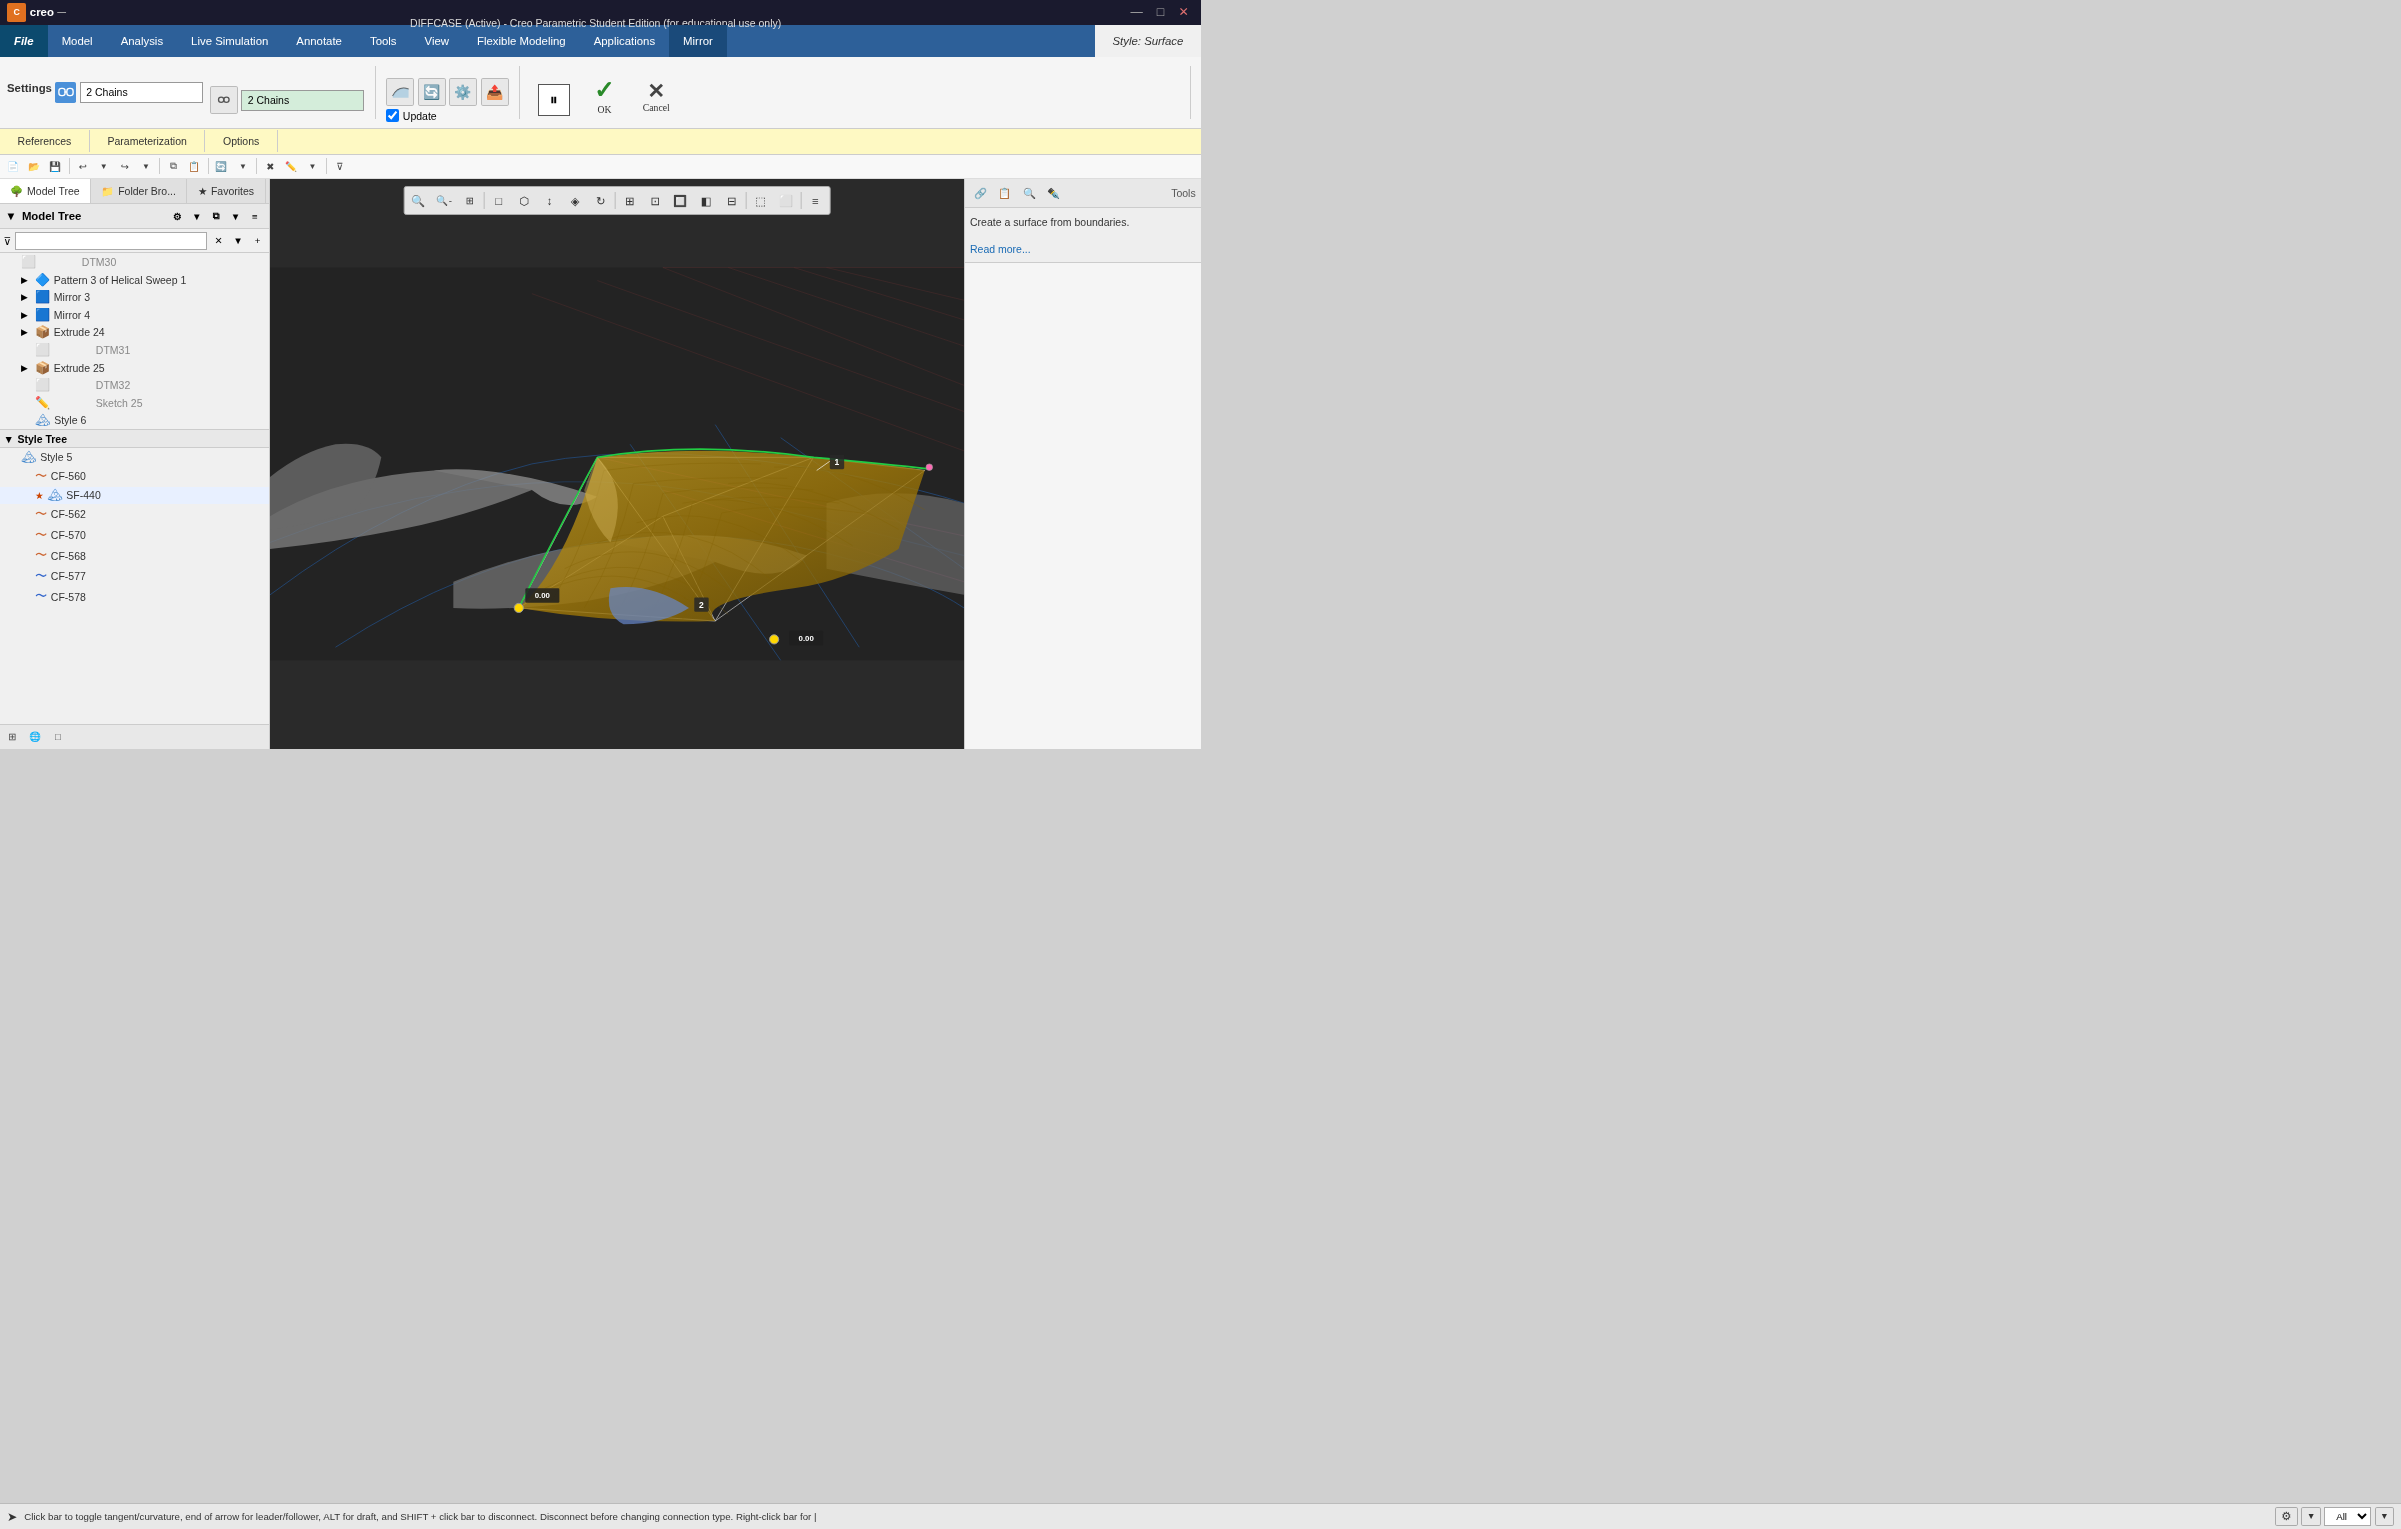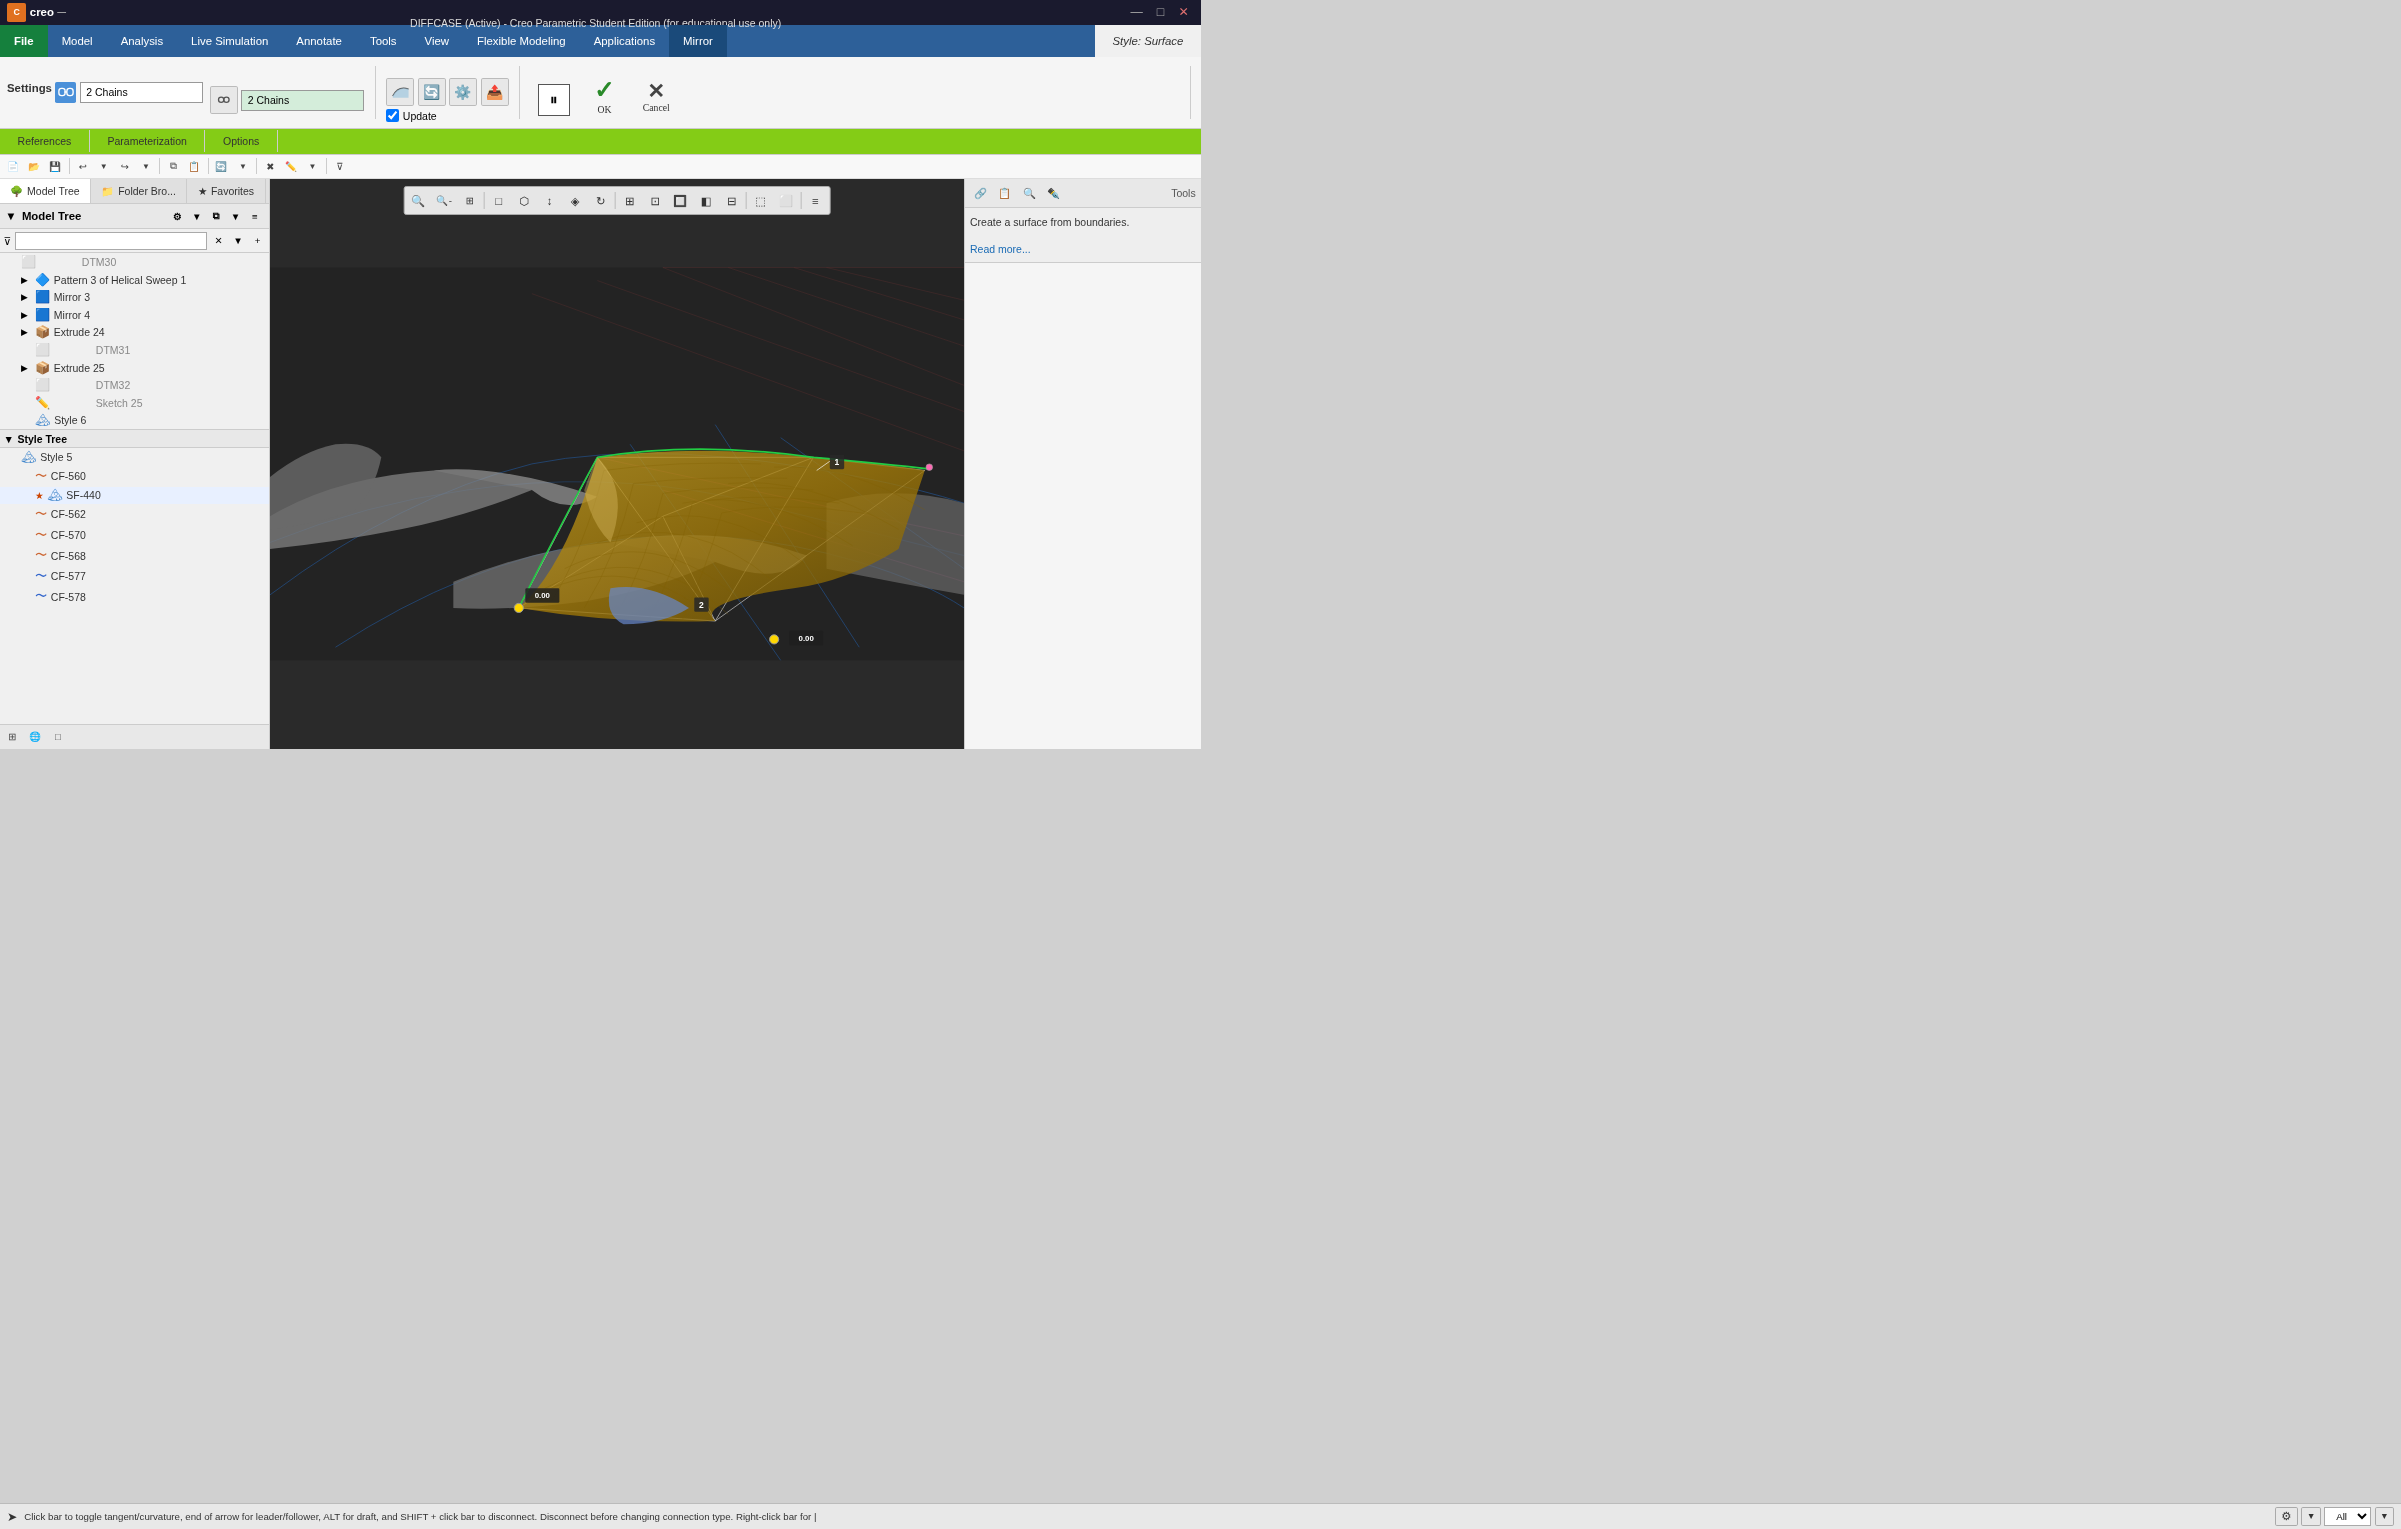--- a/index.html
+++ b/index.html
@@ -31,21 +31,21 @@
     .menu-item {
       padding: 0 14px;
       display: flex;
       align-items: center;
       color: white;
       font-size: 11.4px;
       cursor: pointer;
       white-space: nowrap;
     }
     .menu-item.active { background: #1a4a7a; }
-    .menu-item.file { background: #15803d; font-weight: bold; }
+    .menu-item.file { background: #0c4a6e; font-weight: bold; font-style: italic; }
     .menu-item.style-surface {
       background: #f0f0f0;
       color: #333;
       font-style: italic;
       margin-left: auto;
       padding: 0 17.6px;
     }
 
     
     .ribbon {
@@ -104,21 +104,21 @@
       background: white;
       border: 1.8px solid #555;
       display: flex; align-items: center; justify-content: center;
       cursor: pointer; font-size: 16px; margin: 0 7px;
     }
 
     .divider-v { width: 0.9px; background: #ccc; height: 53px; margin: 0 3.5px; }
 
     
     .sub-ribbon {
-      background: #84cc16;
+      background: #fef9c3;
       border-bottom: 0.9px solid #ccc;
       padding: 0;
       display: flex;
       align-items: center;
       height: 26px;
     }
     .sub-tab {
       padding: 5.3px 17.6px;
       font-size: 10.5px;
       color: #333;

